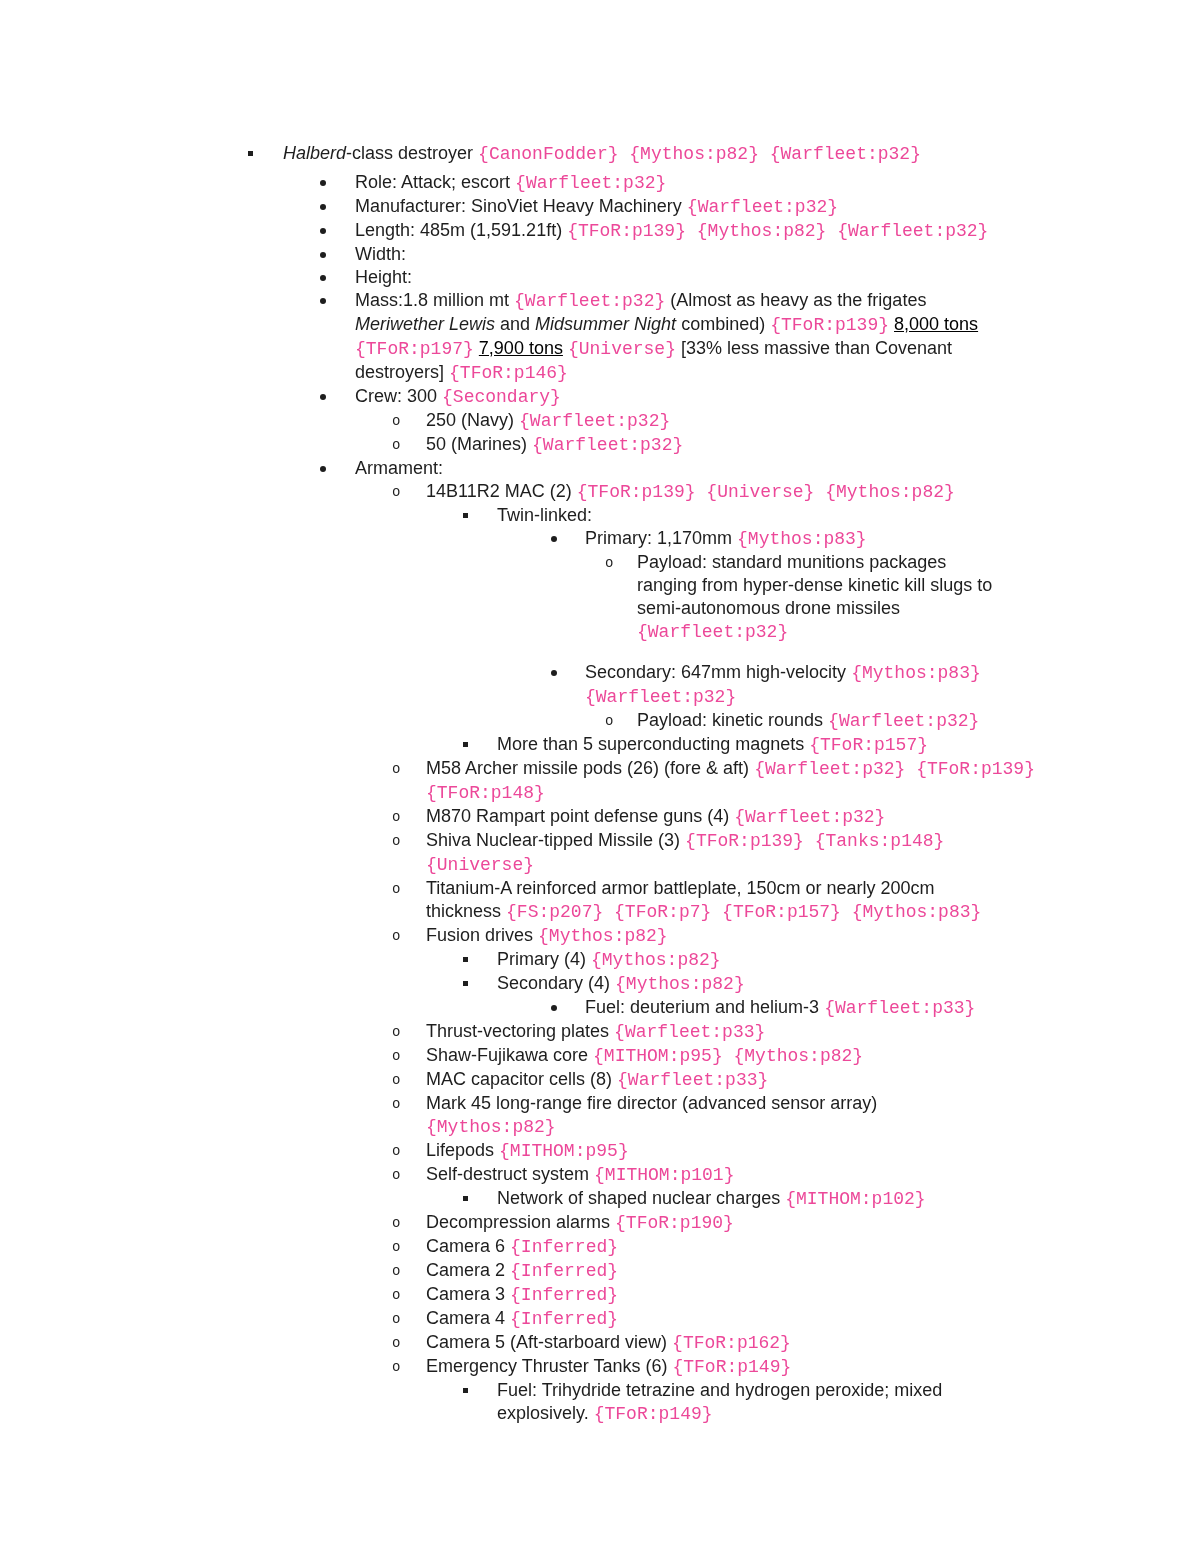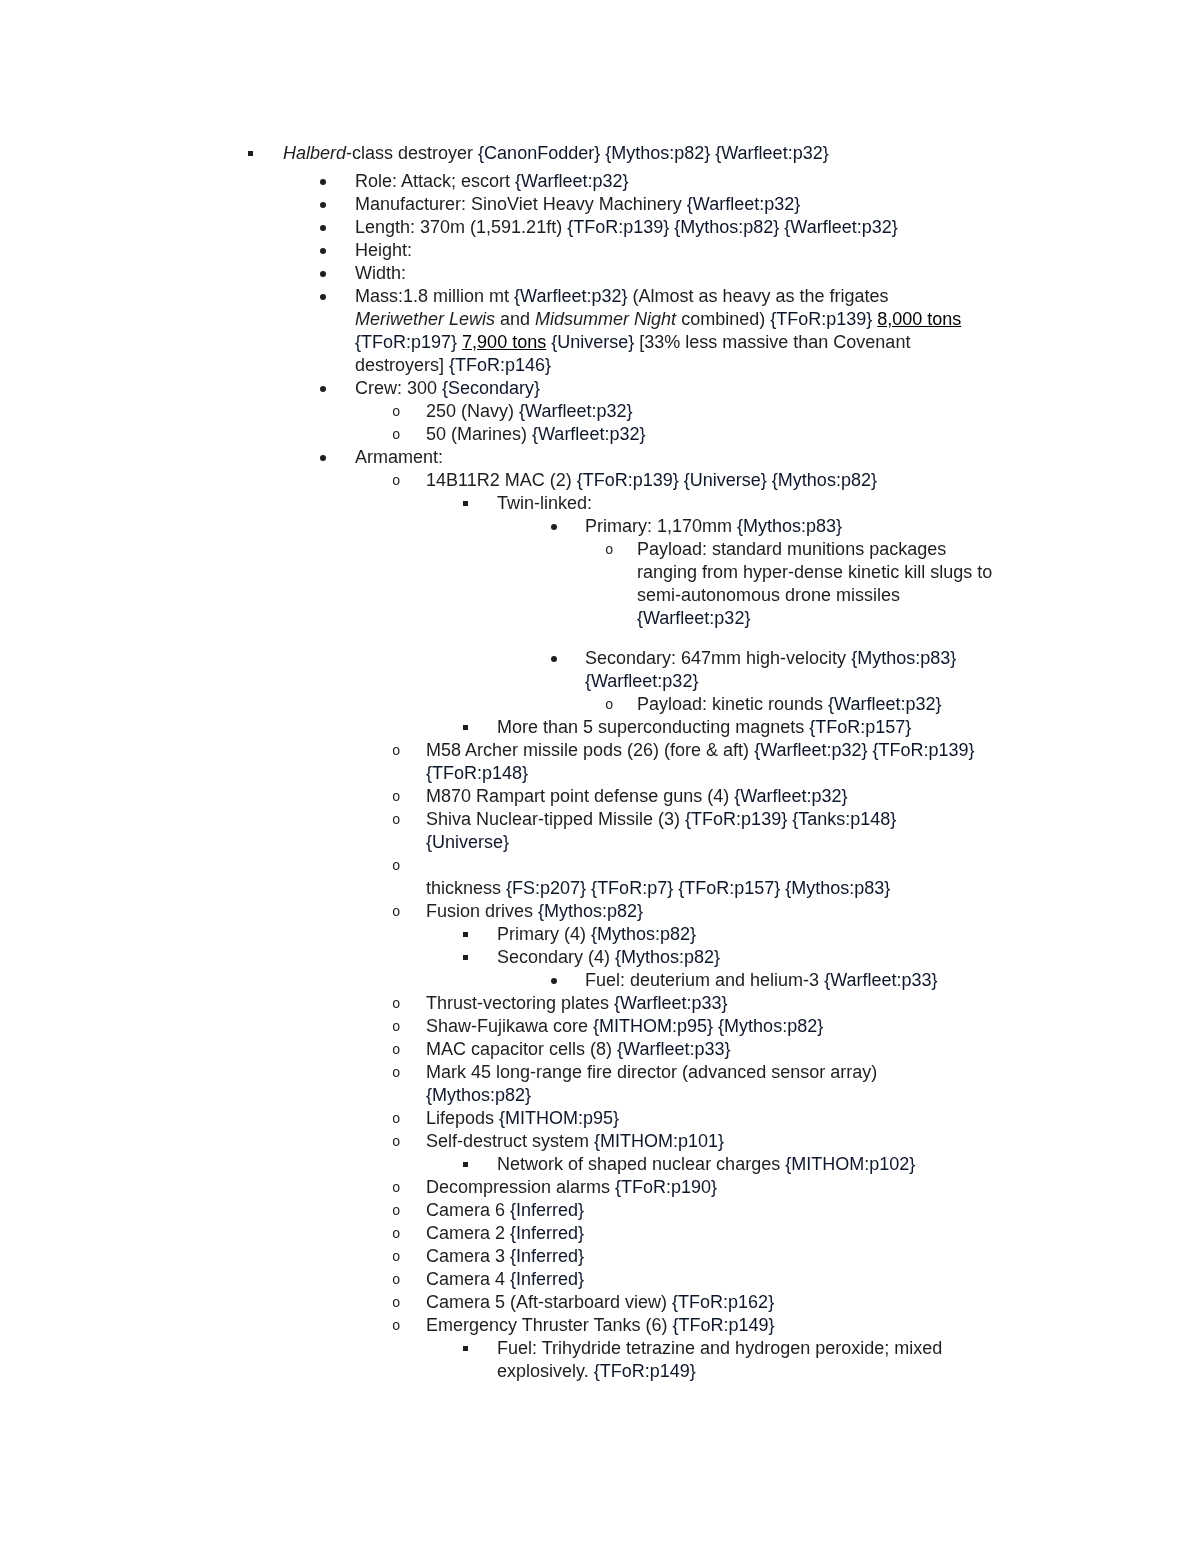--- a/index.html
+++ b/index.html
@@ -34,46 +34,46 @@
   .dc{width:6px;height:6px;border-radius:50%;background:#1e1e1e;display:block;}
   .oc{font-family:"Liberation Mono", monospace;font-size:14px;color:#1e1e1e;line-height:1;}
   .l1{padding-left:283px;}  .l1 .bullet{left:248px;}
   .l2{padding-left:355px;}  .l2 .bullet{left:320px;}
   .l3{padding-left:426px;}  .l3 .bullet{left:392px;}
   .l4{padding-left:497px;}  .l4 .bullet{left:463px;}
   .l5{padding-left:585px;}  .l5 .bullet{left:551px;}
   .l6{padding-left:637px;}  .l6 .bullet{left:605px;}
   .l1{margin-bottom:5px;}
   .space-before{margin-top:17px;}
-  .cite{color:#0f172a;}
+  .cite{color:#ec4899;font-family:Liberation Mono, monospace;}
   .red{color:#000000;text-decoration:underline;}
   .italic{font-style:italic;}
 </style>
 </head>
 <body>
 
 <div class="doc">
     <div class="item l1"><span class="bullet">
         <span class="sq"></span>
       </span><span class="italic">Halberd</span><span class="">-class destroyer </span><span class="cite">{CanonFodder} {Mythos:p82} {Warfleet:p32}</span></div>
     <div class="item l2"><span class="bullet">
         <span class="dc"></span>
       </span><span class="">Role: Attack; escort </span><span class="cite">{Warfleet:p32}</span></div>
     <div class="item l2"><span class="bullet">
         <span class="dc"></span>
       </span><span class="">Manufacturer: SinoViet Heavy Machinery </span><span class="cite">{Warfleet:p32}</span></div>
     <div class="item l2"><span class="bullet">
         <span class="dc"></span>
-      </span><span class="">Length: 370m (1,591.21ft) </span><span class="cite">{TFoR:p139} {Mythos:p82} {Warfleet:p32}</span></div>
+      </span><span class="">Length: 485m (1,591.21ft) </span><span class="cite">{TFoR:p139} {Mythos:p82} {Warfleet:p32}</span></div>
+    <div class="item l2"><span class="bullet">
+        <span class="dc"></span>
+      </span><span class="">Width:</span></div>
     <div class="item l2"><span class="bullet">
         <span class="dc"></span>
       </span><span class="">Height:</span></div>
-    <div class="item l2"><span class="bullet">
-        <span class="dc"></span>
-      </span><span class="">Width:</span></div>
     <div class="item l2"><span class="bullet">
         <span class="dc"></span>
       </span><span class="">Mass:1.8 million mt </span><span class="cite">{Warfleet:p32}</span><span class=""> (Almost as heavy as the frigates</span><br><span class="italic">Meriwether Lewis</span><span class=""> and </span><span class="italic">Midsummer Night</span><span class=""> combined) </span><span class="cite">{TFoR:p139}</span><span class=""> </span><span class="red">8,000 tons</span><br><span class="cite">{TFoR:p197}</span><span class=""> </span><span class="red">7,900 tons</span><span class=""> </span><span class="cite">{Universe}</span><span class=""> [33% less massive than Covenant</span><br><span class="">destroyers] </span><span class="cite">{TFoR:p146}</span></div>
     <div class="item l2"><span class="bullet">
         <span class="dc"></span>
       </span><span class="">Crew: 300 </span><span class="cite">{Secondary}</span></div>
     <div class="item l3"><span class="bullet">
         <span class="oc">o</span>
       </span><span class="">250 (Navy) </span><span class="cite">{Warfleet:p32}</span></div>
     <div class="item l3"><span class="bullet">
@@ -107,21 +107,21 @@
         <span class="oc">o</span>
       </span><span class="">M58 Archer missile pods (26) (fore &amp; aft) </span><span class="cite">{Warfleet:p32} {TFoR:p139}</span><br><span class="cite">{TFoR:p148}</span></div>
     <div class="item l3"><span class="bullet">
         <span class="oc">o</span>
       </span><span class="">M870 Rampart point defense guns (4) </span><span class="cite">{Warfleet:p32}</span></div>
     <div class="item l3"><span class="bullet">
         <span class="oc">o</span>
       </span><span class="">Shiva Nuclear-tipped Missile (3) </span><span class="cite">{TFoR:p139} {Tanks:p148}</span><br><span class="cite">{Universe}</span></div>
     <div class="item l3"><span class="bullet">
         <span class="oc">o</span>
-      </span><br><span class="">thickness </span><span class="cite">{FS:p207} {TFoR:p7} {TFoR:p157} {Mythos:p83}</span></div>
+      </span><span class="">Titanium-A reinforced armor battleplate, 150cm or nearly 200cm</span><br><span class="">thickness </span><span class="cite">{FS:p207} {TFoR:p7} {TFoR:p157} {Mythos:p83}</span></div>
     <div class="item l3"><span class="bullet">
         <span class="oc">o</span>
       </span><span class="">Fusion drives </span><span class="cite">{Mythos:p82}</span></div>
     <div class="item l4"><span class="bullet">
         <span class="sq"></span>
       </span><span class="">Primary (4) </span><span class="cite">{Mythos:p82}</span></div>
     <div class="item l4"><span class="bullet">
         <span class="sq"></span>
       </span><span class="">Secondary (4) </span><span class="cite">{Mythos:p82}</span></div>
     <div class="item l5"><span class="bullet">

